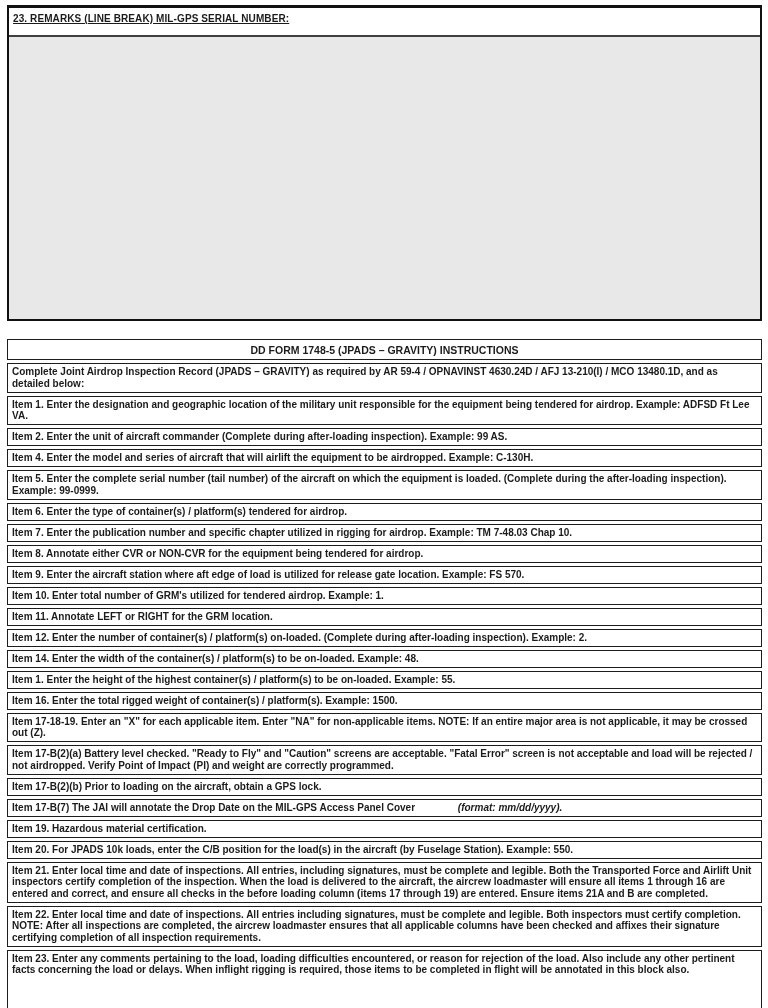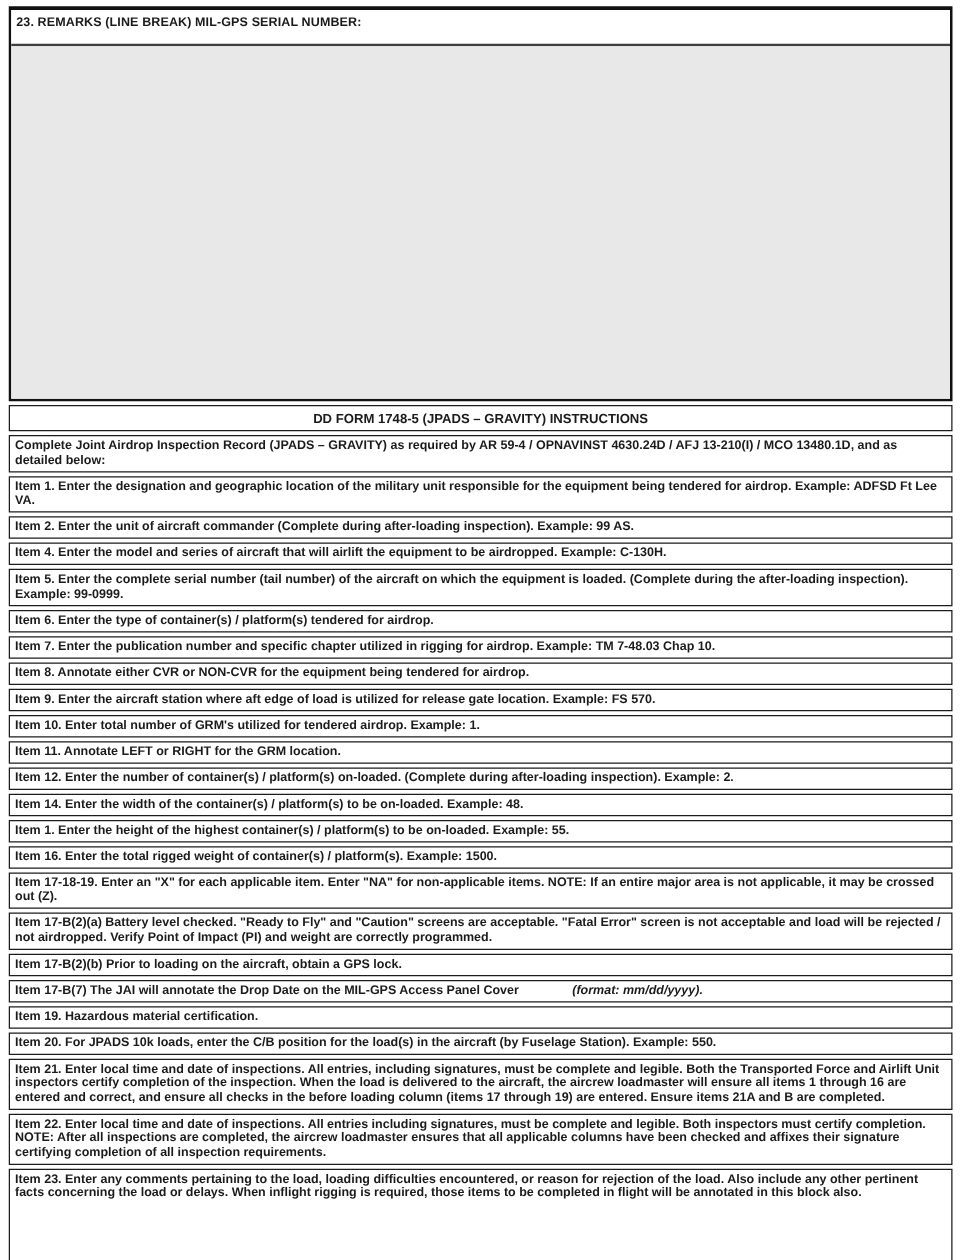--- a/index.html
+++ b/index.html
@@ -16,26 +16,27 @@
   
   .remarks { border: 2px solid #111; border-top-width: 3px; background: #fff; }
   .remarks-header {
     height: 29px;
     padding: 5px 4px 0 4px;
     font-weight: bold;
     font-size: 10px;
     letter-spacing: 0.1px;
     border-bottom: 2px solid #3f3f3f;
     background: #ffffff;
+    text-decoration: underline;
   }
   .remarks-body { height: 282px; background: #e8e8e8; }
 
   
   .title-row {
-    margin-top: 3px;
+    margin-top: 18px;
     border: 1px solid #1c1c1c;
     text-align: center;
     font-weight: bold;
     font-size: 10.5px;
     padding: 4px 0 3px 0;
     background: #fff;
   }
 
   
   .rows { margin-top: 3px; display: flex; flex-direction: column; gap: 3px; }

